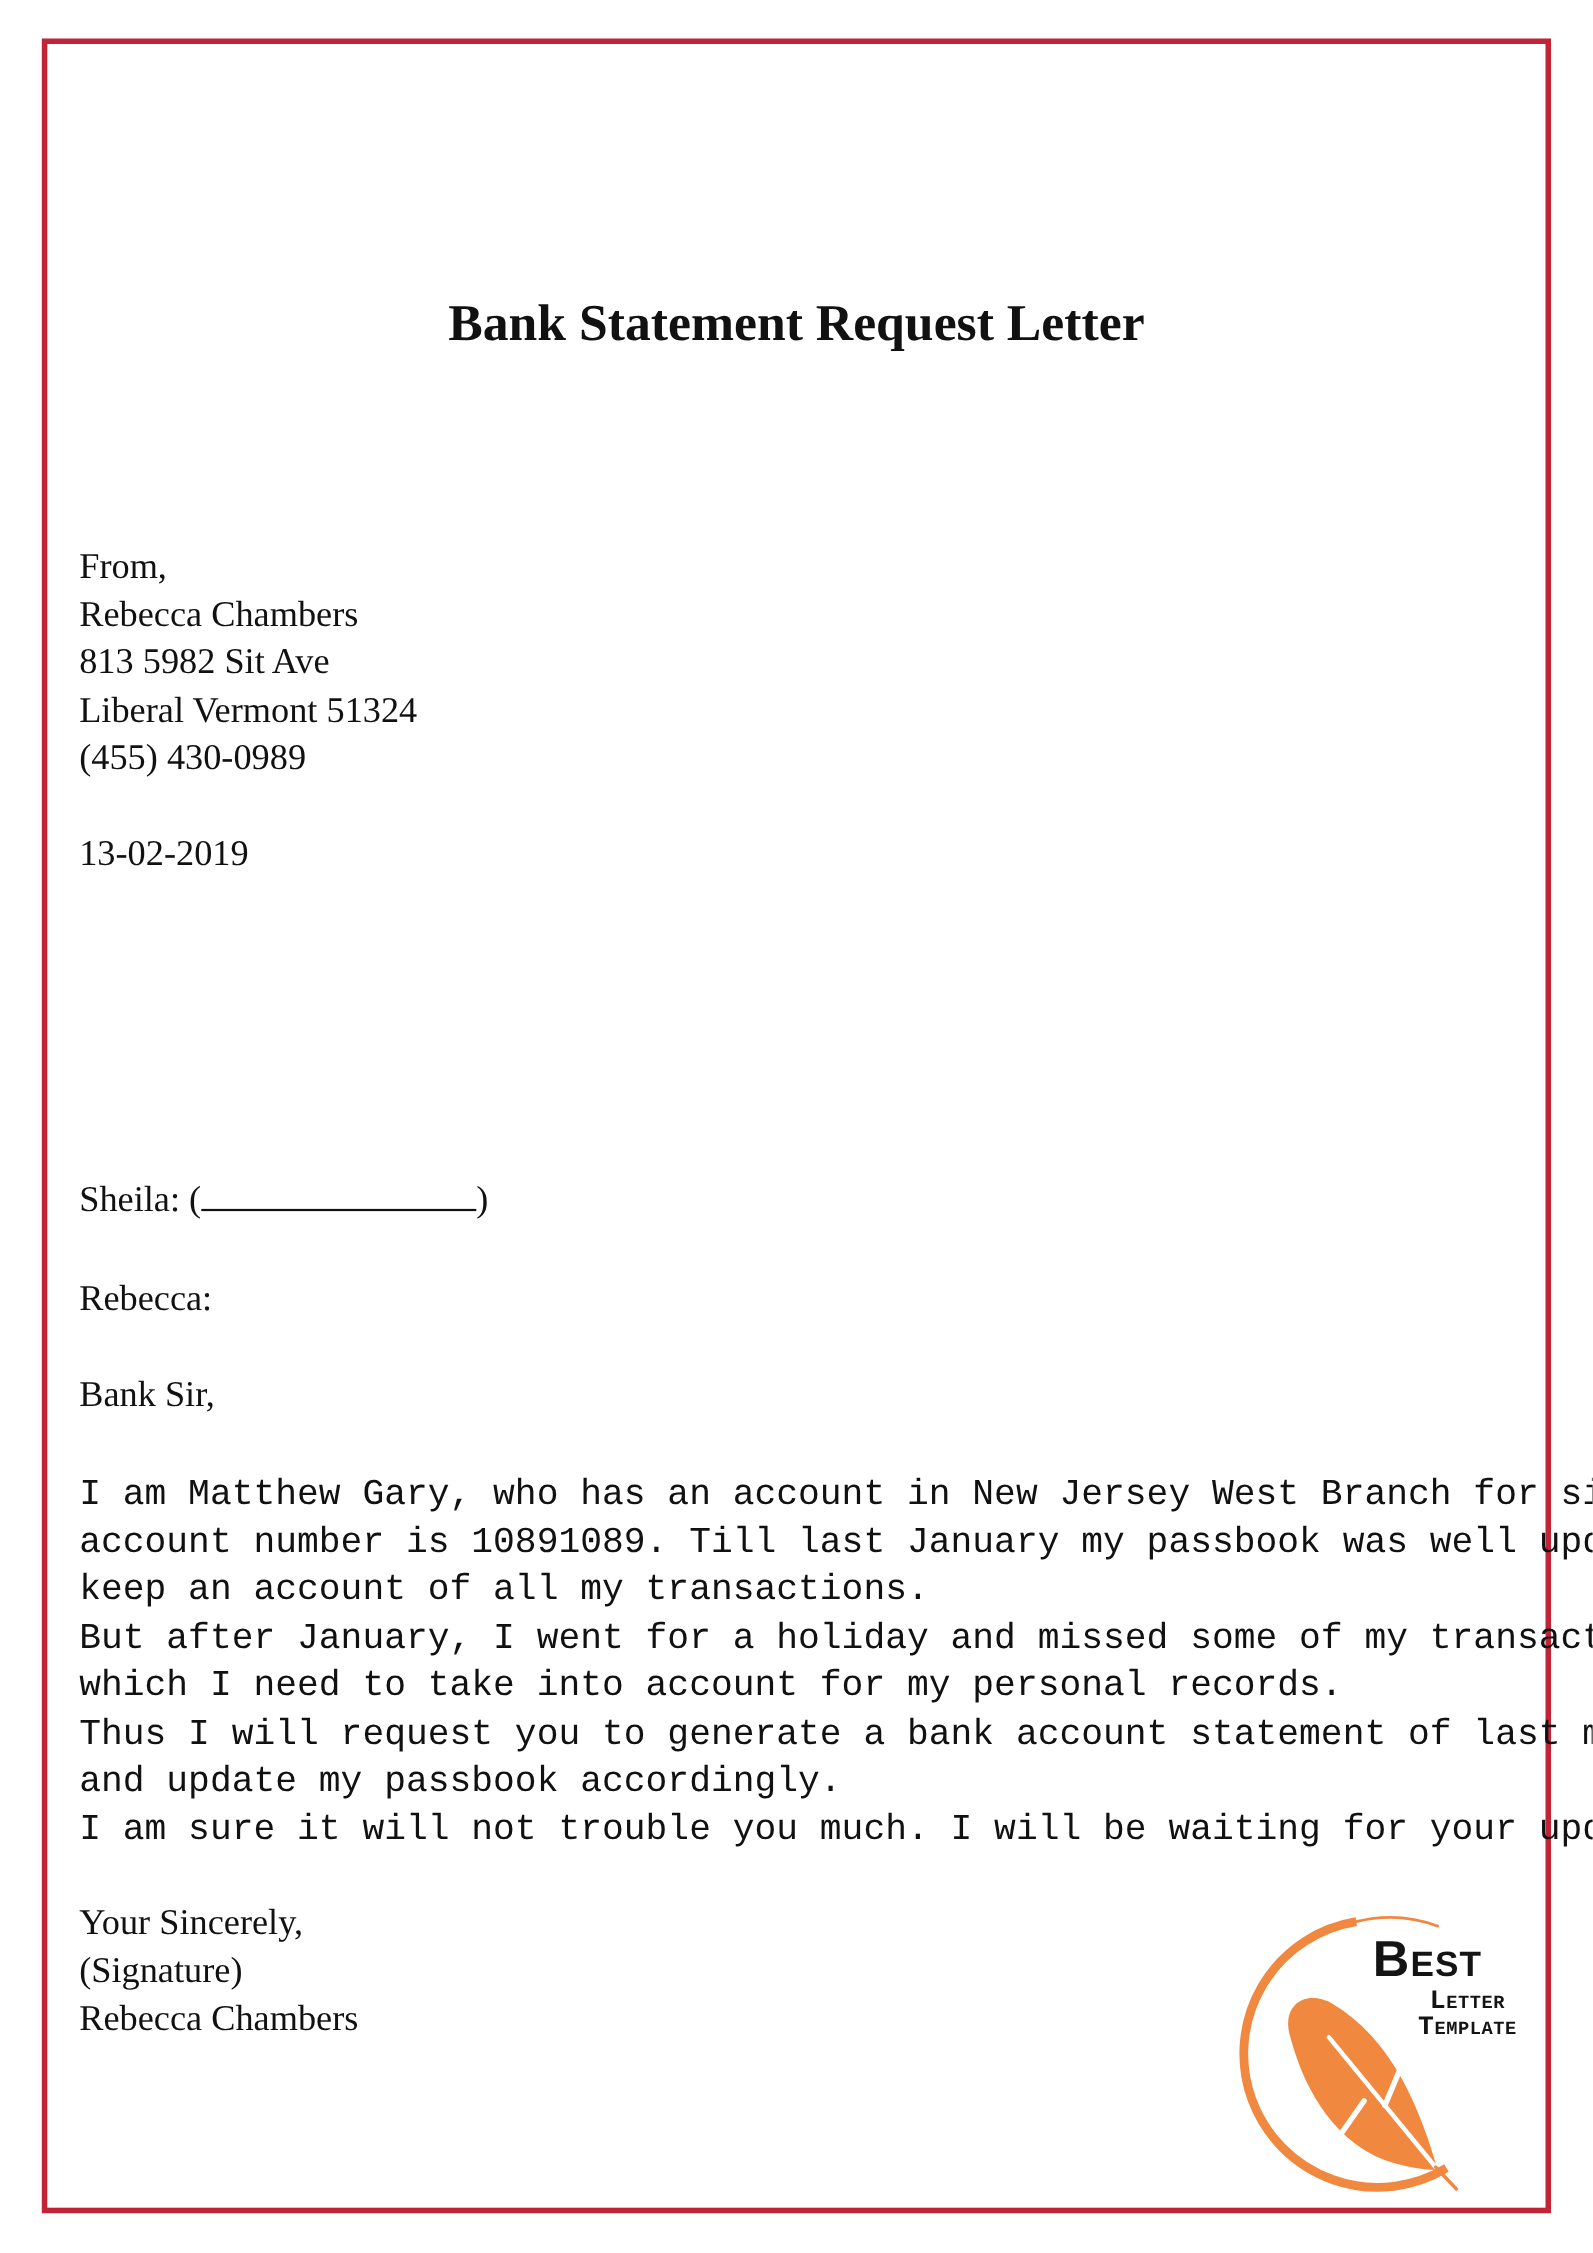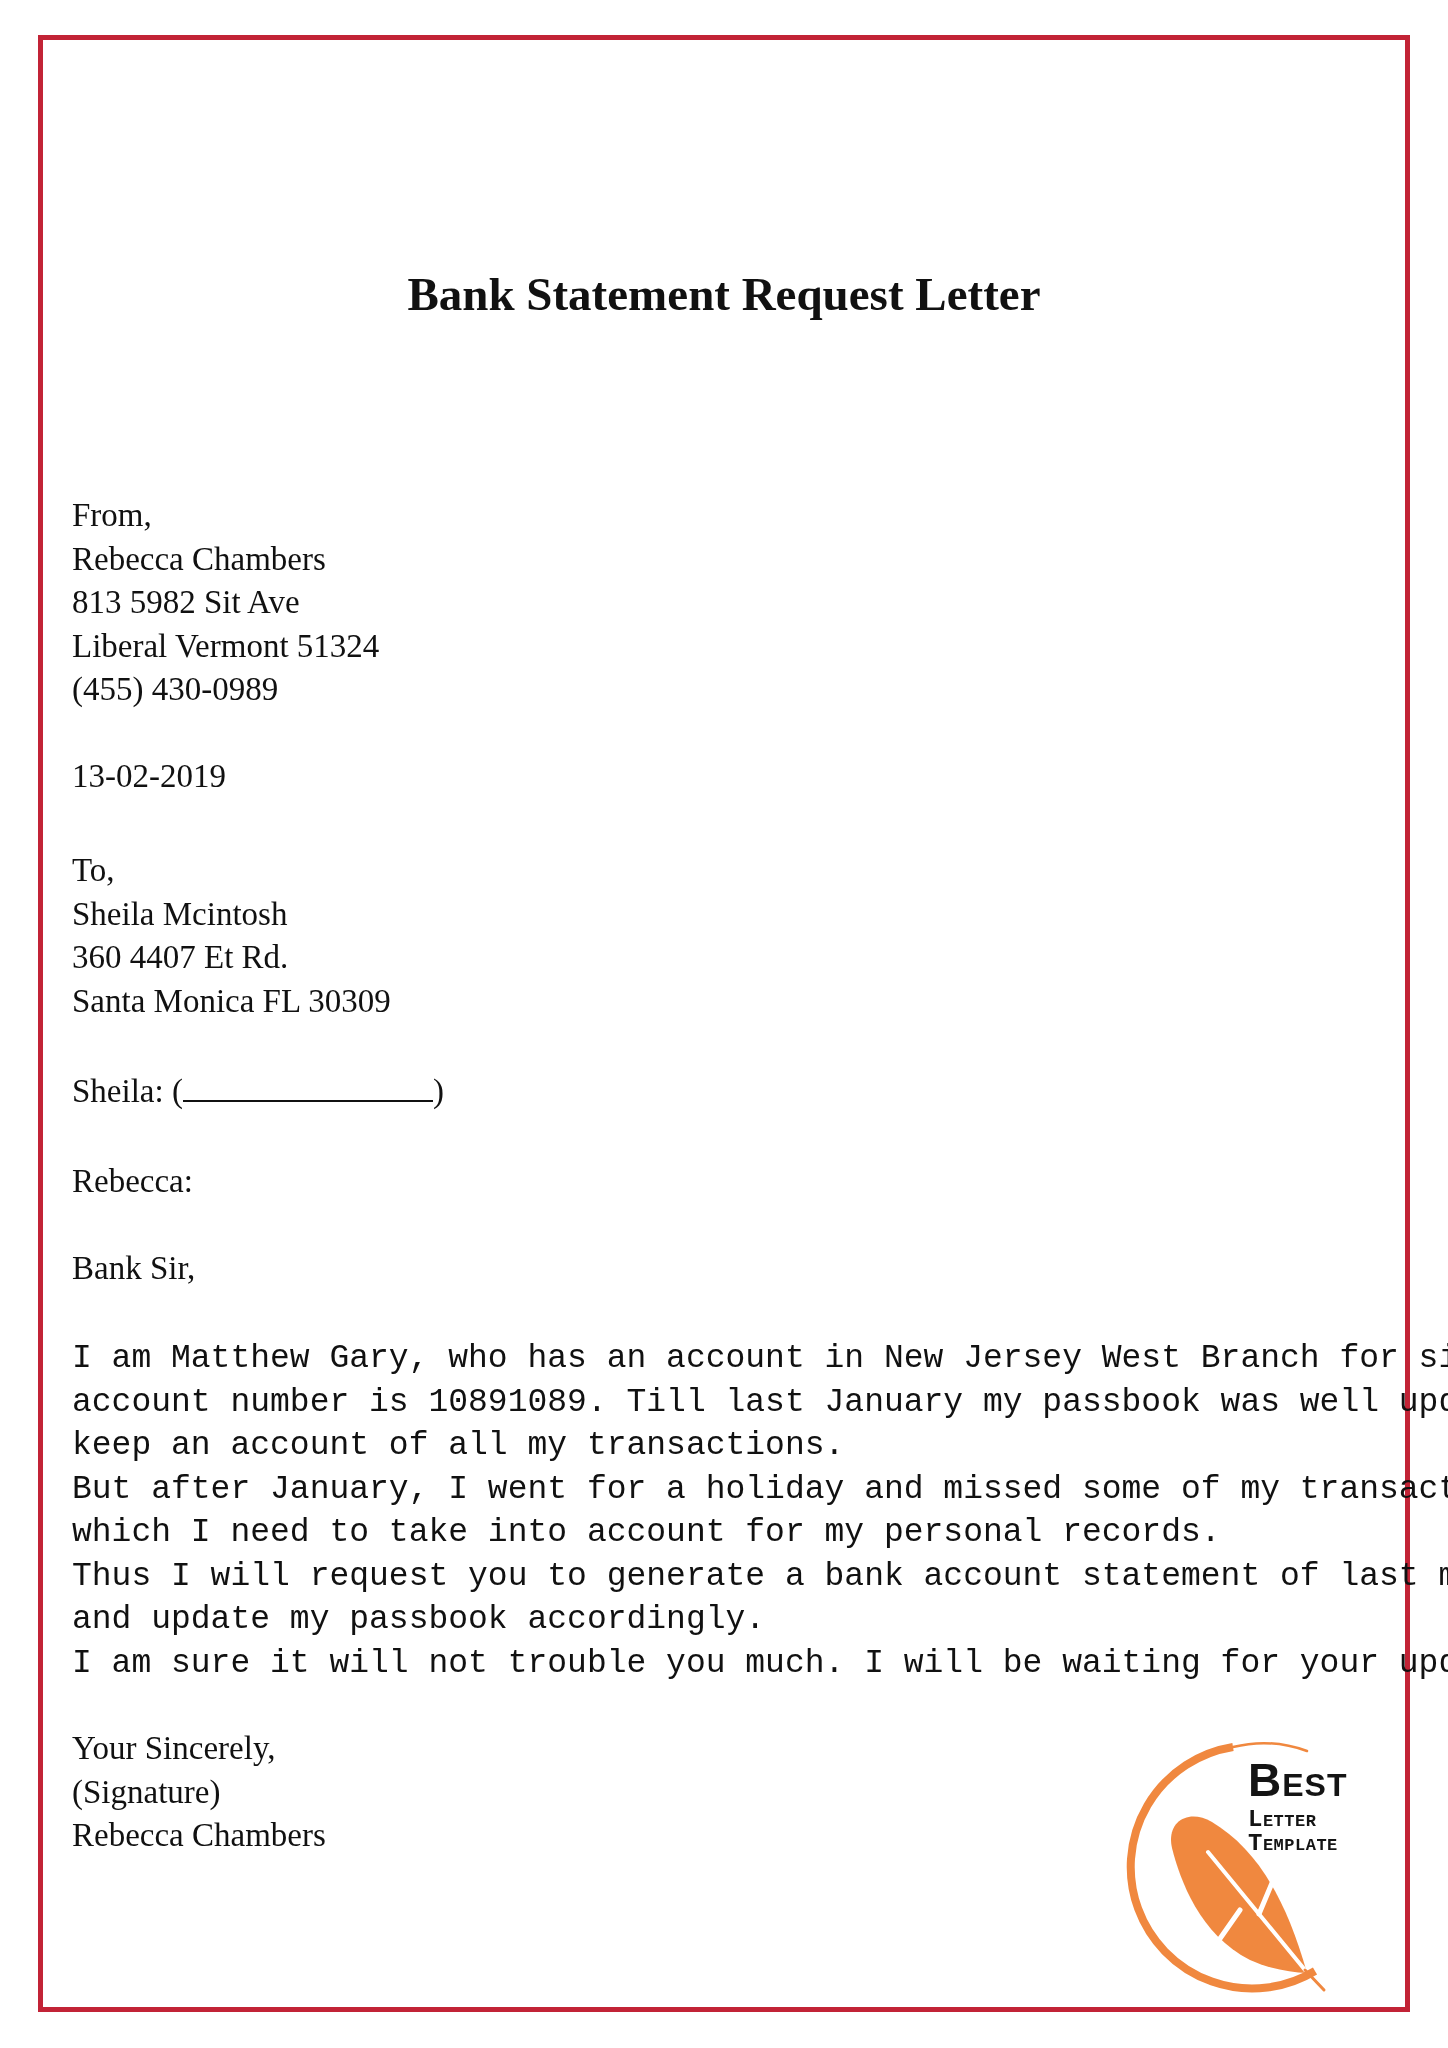--- a/index.html
+++ b/index.html
@@ -47,20 +47,21 @@
     width: 250px;
     border-bottom: 2.5px solid #111111;
   }
   
   .logo {
     position: absolute;
     left: 1100px;
     top: 1720px;
     width: 320px;
     height: 310px;
+    text-align: center;
   }
   .logo svg { position: absolute; left: 0; top: 0; }
   .brand {
     position: absolute;
     left: 148px; top: 37px;
     font-family: "Liberation Sans", sans-serif;
     font-weight: bold;
     font-variant: small-caps;
     font-size: 46px;
     line-height: 1;
@@ -88,24 +89,20 @@
   <div class="title">Bank Statement Request Letter</div>
 
   <div class="tblock from-block">From,
 Rebecca Chambers
 813 5982 Sit Ave
 Liberal Vermont 51324
 (455) 430-0989</div>
 
   <div class="tblock date-line">13-02-2019</div>
 
-  <div class="tblock to-block">To,
-Sheila Mcintosh
-360 4407 Et Rd.
-Santa Monica FL 30309</div>
 
   <div class="tblock subject-fill"><span>Sheila: (</span><span class="blank"></span><span>)</span></div>
 
   <div class="tblock subject-line">Rebecca:</div>
 
   <div class="tblock salutation">Bank Sir,</div>
 
   <div class="tblock body-par">I am Matthew Gary, who has an account in New Jersey West Branch for six years. My
 account number is 10891089. Till last January my passbook was well updated and I do
 keep an account of all my transactions.

